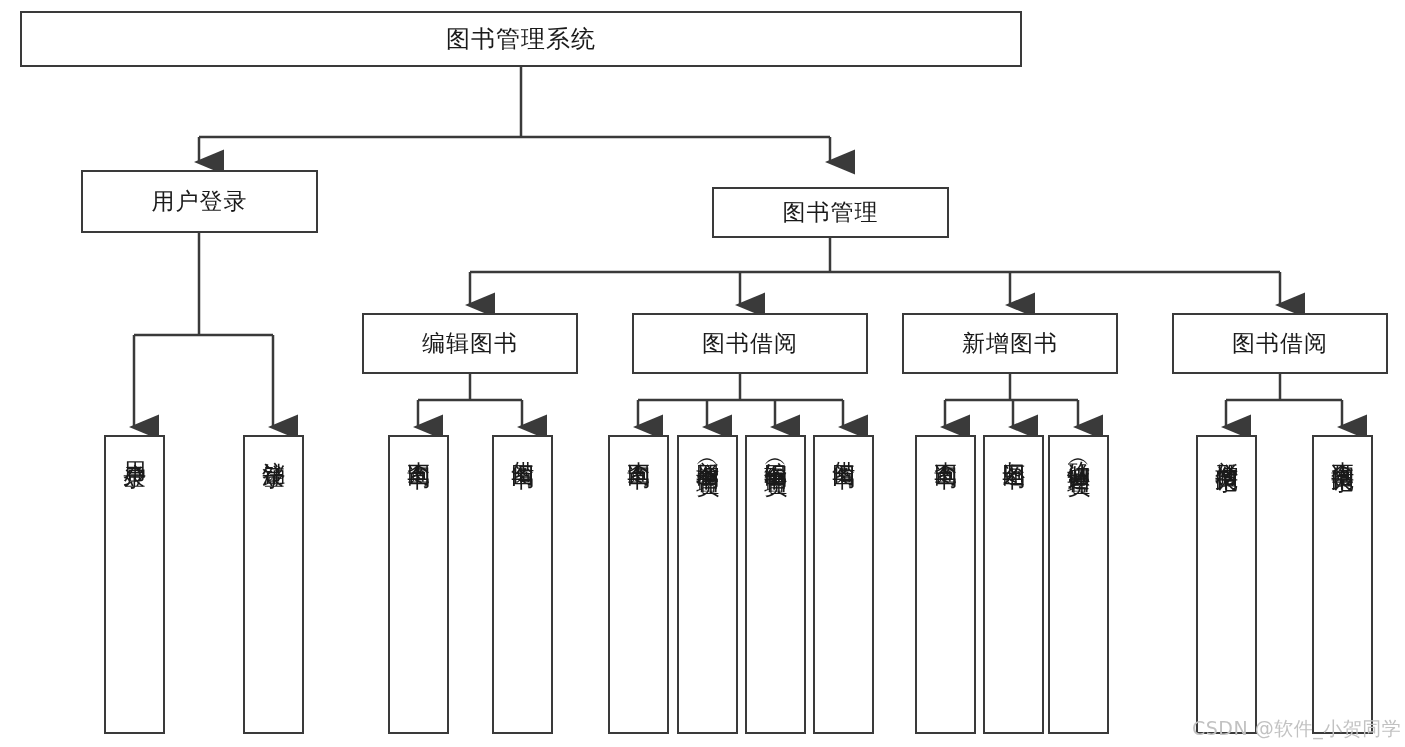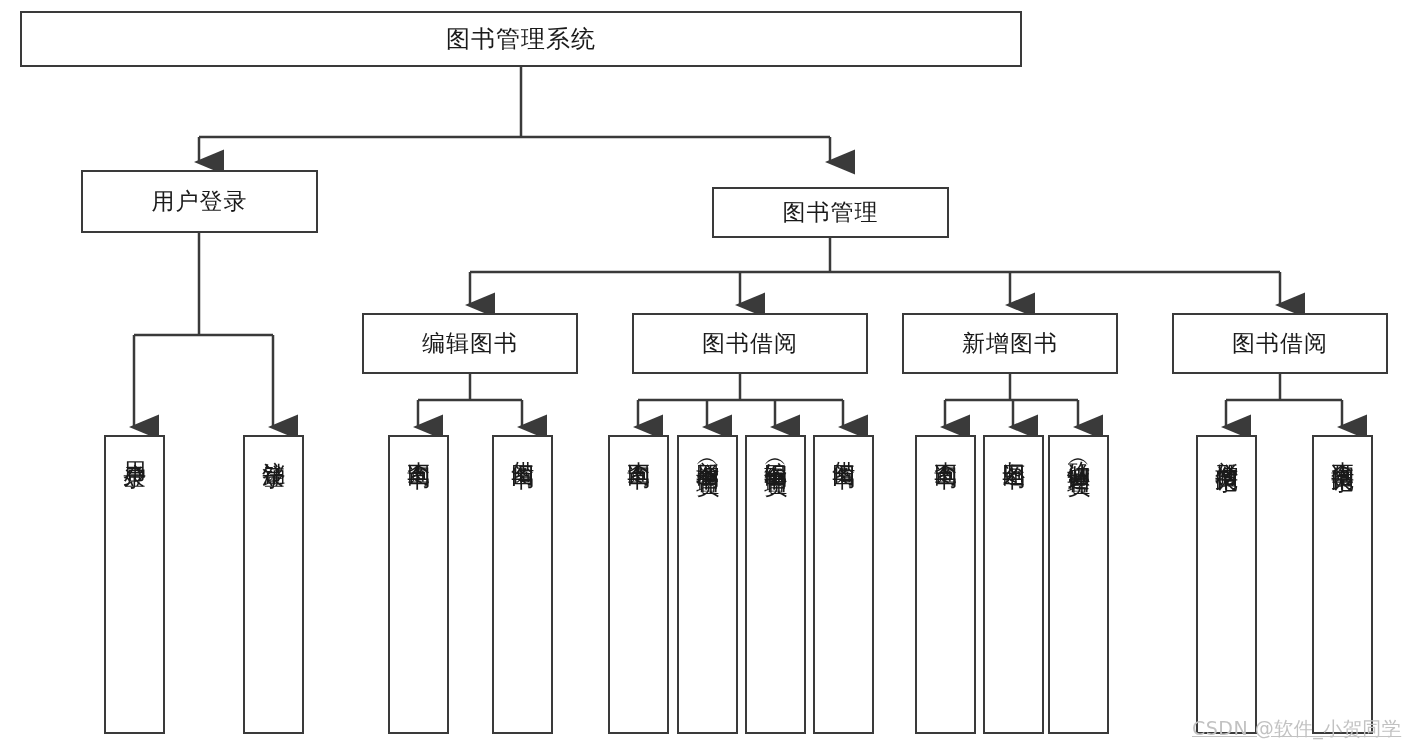--- a/index.html
+++ b/index.html
@@ -56,21 +56,20 @@
     white-space: nowrap;
     text-align: center;
     display: block;
   }
   .watermark {
     position: absolute;
     font-size: 19px;
     color: #c2c2c2;
     white-space: nowrap;
     letter-spacing: 0.5px;
-    text-decoration: underline;
   }
 </style>
 </head>
 <body>
 
 <div id="canvas">
 
   <svg id="wires" viewBox="0 0 1405 747">
     <defs>
       <marker id="arrow" viewBox="0 0 12 12" refX="6" refY="10" markerWidth="12" markerHeight="12" orient="auto-start-reverse">

